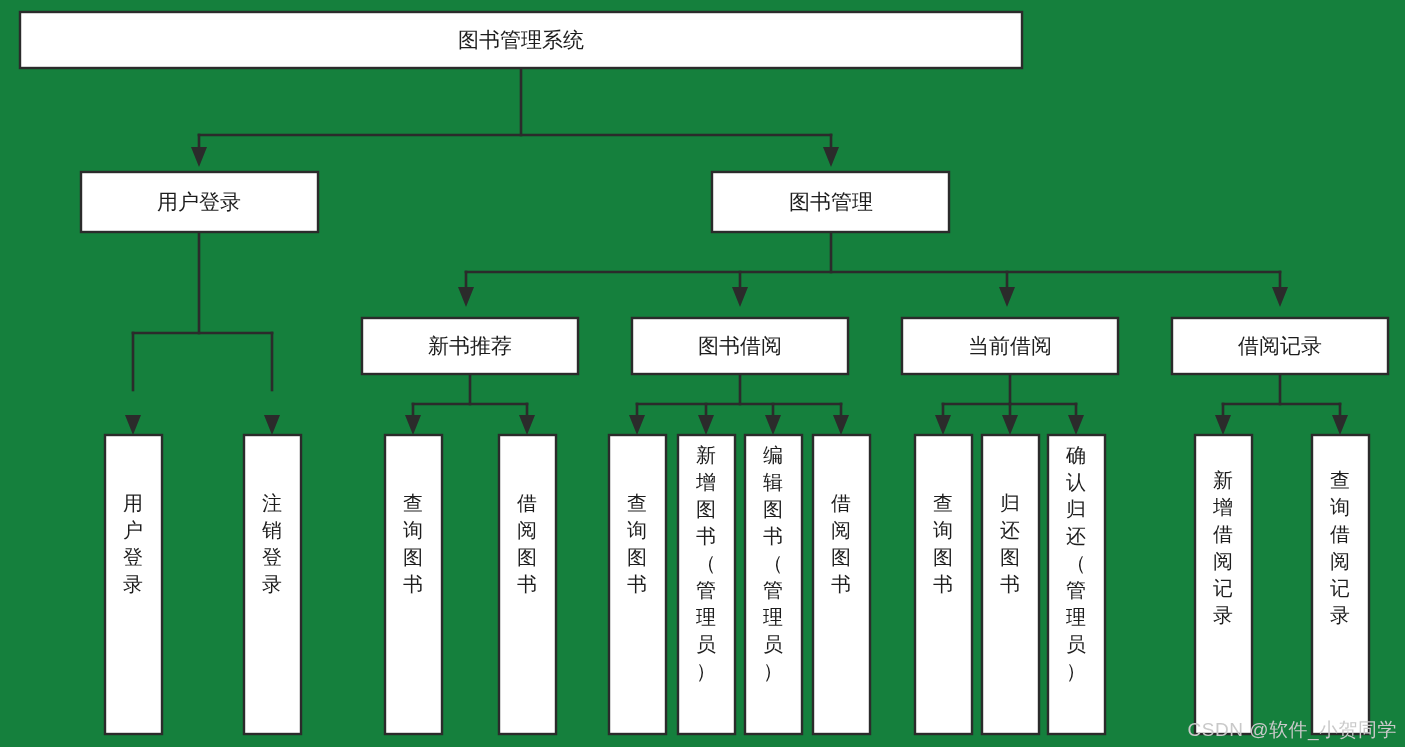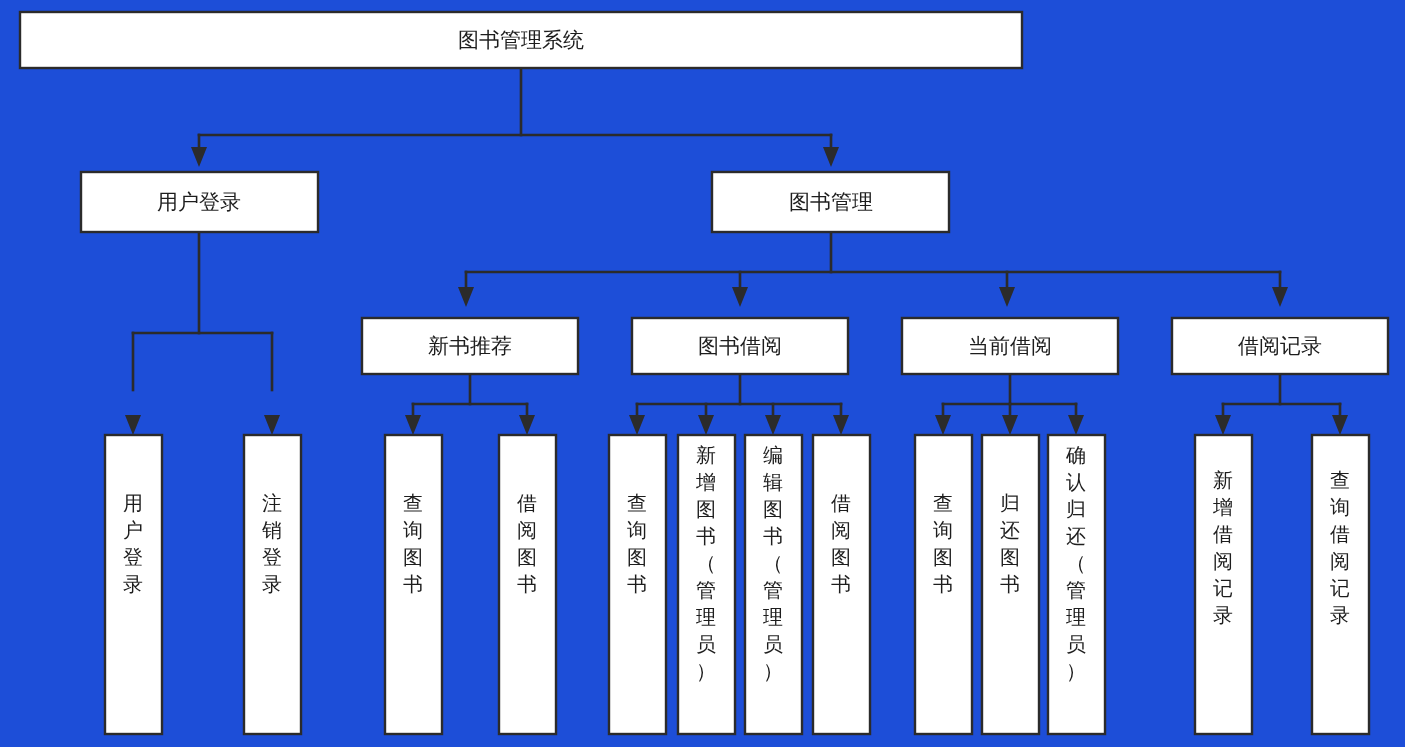--- a/index.html
+++ b/index.html
@@ -12,21 +12,21 @@
     width: 1405px;
     height: 747px;
     font-family: "Liberation Sans", "DejaVu Sans", sans-serif;
     overflow: hidden;
     position: relative;
   }
   #diagram-root {
     position: relative;
     width: 1405px;
     height: 747px;
-    background: #1d4ed8;
+    background: #15803d;
   }
   svg.diagram-canvas {
     position: absolute;
     left: 0;
     top: 0;
     width: 1405px;
     height: 747px;
     display: block;
   }
   .node-box {
@@ -232,14 +232,15 @@
       <rect class="node-box" x="1195" y="435" width="57" height="299"></rect>
       <text class="node-label-vertical" x="1223" y="487"><tspan x="1223" y="487">新</tspan><tspan x="1223" y="514">增</tspan><tspan x="1223" y="541">借</tspan><tspan x="1223" y="568">阅</tspan><tspan x="1223" y="595">记</tspan><tspan x="1223" y="622">录</tspan></text>
     </g>
     <g>
       <rect class="node-box" x="1312" y="435" width="57" height="299"></rect>
       <text class="node-label-vertical" x="1340" y="487"><tspan x="1340" y="487">查</tspan><tspan x="1340" y="514">询</tspan><tspan x="1340" y="541">借</tspan><tspan x="1340" y="568">阅</tspan><tspan x="1340" y="595">记</tspan><tspan x="1340" y="622">录</tspan></text>
     </g>
 
   </svg>
 
+  <div class="watermark-text">CSDN @软件_小贺同学</div>
 
 </div>
 
 </body></html>

